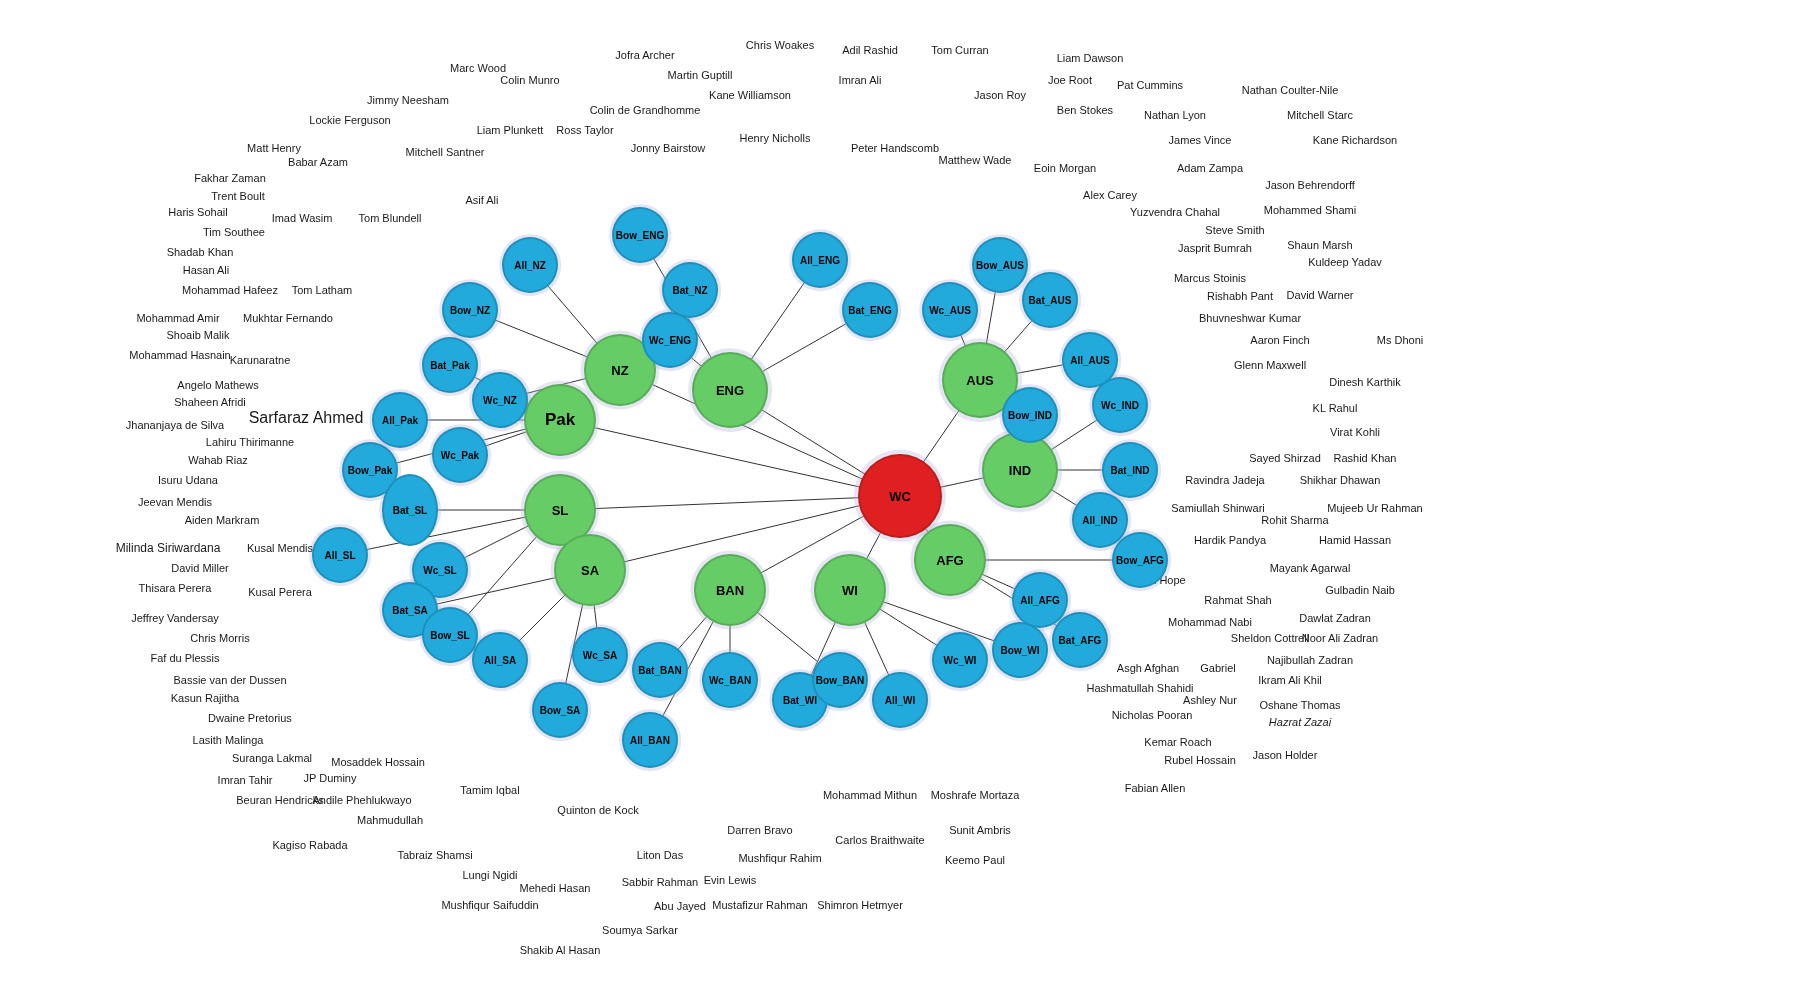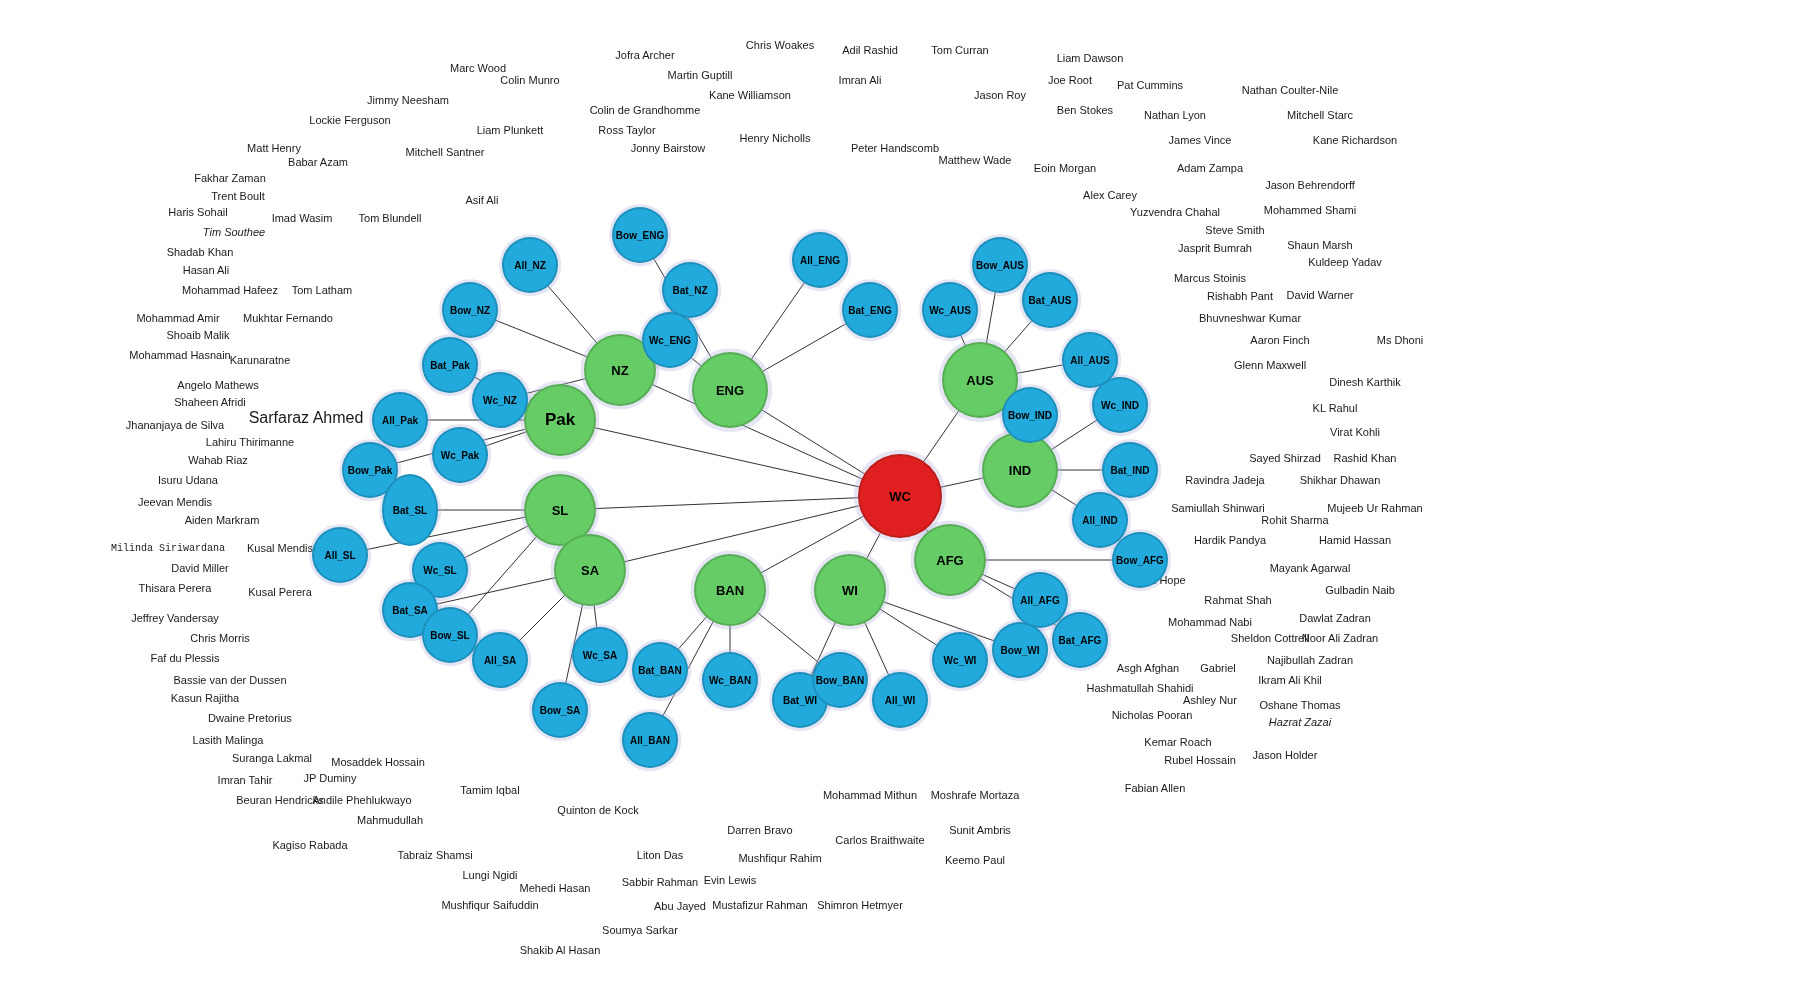--- a/index.html
+++ b/index.html
@@ -222,21 +222,21 @@
     <div class="node-label" style="left: 1290px; top: 90px; font-size: 11px;">Nathan Coulter-Nile</div>
     <div class="node-label" style="left: 478px; top: 68px; font-size: 11px;">Marc Wood</div>
     <div class="node-label" style="left: 408px; top: 100px; font-size: 11px;">Jimmy Neesham</div>
     <div class="node-label" style="left: 645px; top: 110px; font-size: 11px;">Colin de Grandhomme</div>
     <div class="node-label" style="left: 1000px; top: 95px; font-size: 11px;">Jason Roy</div>
     <div class="node-label" style="left: 1085px; top: 110px; font-size: 11px;">Ben Stokes</div>
     <div class="node-label" style="left: 1175px; top: 115px; font-size: 11px;">Nathan Lyon</div>
     <div class="node-label" style="left: 1320px; top: 115px; font-size: 11px;">Mitchell Starc</div>
     <div class="node-label" style="left: 350px; top: 120px; font-size: 11px;">Lockie Ferguson</div>
     <div class="node-label" style="left: 510px; top: 130px; font-size: 11px;">Liam Plunkett</div>
-    <div class="node-label" style="left: 627px; top: 130px; font-size: 11px;">Ross Taylor</div>
+    <div class="node-label" style="left: 585px; top: 130px; font-size: 11px;">Ross Taylor</div>
     <div class="node-label" style="left: 668px; top: 148px; font-size: 11px;">Jonny Bairstow</div>
     <div class="node-label" style="left: 775px; top: 138px; font-size: 11px;">Henry Nicholls</div>
     <div class="node-label" style="left: 895px; top: 148px; font-size: 11px;">Peter Handscomb</div>
     <div class="node-label" style="left: 975px; top: 160px; font-size: 11px;">Matthew Wade</div>
     <div class="node-label" style="left: 1065px; top: 168px; font-size: 11px;">Eoin Morgan</div>
     <div class="node-label" style="left: 1200px; top: 140px; font-size: 11px;">James Vince</div>
     <div class="node-label" style="left: 1355px; top: 140px; font-size: 11px;">Kane Richardson</div>
     <div class="node-label" style="left: 274px; top: 148px; font-size: 11px;">Matt Henry</div>
     <div class="node-label" style="left: 445px; top: 152px; font-size: 11px;">Mitchell Santner</div>
     <div class="node-label" style="left: 1210px; top: 168px; font-size: 11px;">Adam Zampa</div>
@@ -247,21 +247,21 @@
     <div class="node-label" style="left: 482px; top: 200px; font-size: 11px;">Asif Ali</div>
     <div class="node-label" style="left: 1175px; top: 212px; font-size: 11px;">Yuzvendra Chahal</div>
     <div class="node-label" style="left: 1310px; top: 210px; font-size: 11px;">Mohammed Shami</div>
     <div class="node-label" style="left: 238px; top: 196px; font-size: 11px;">Trent Boult</div>
     <div class="node-label" style="left: 1235px; top: 230px; font-size: 11px;">Steve Smith</div>
     <div class="node-label" style="left: 198px; top: 212px; font-size: 11px;">Haris Sohail</div>
     <div class="node-label" style="left: 302px; top: 218px; font-size: 11px;">Imad Wasim</div>
     <div class="node-label" style="left: 390px; top: 218px; font-size: 11px;">Tom Blundell</div>
     <div class="node-label" style="left: 1215px; top: 248px; font-size: 11px;">Jasprit Bumrah</div>
     <div class="node-label" style="left: 1320px; top: 245px; font-size: 11px;">Shaun Marsh</div>
-    <div class="node-label" style="left: 234px; top: 232px; font-size: 11px; font-style: italic;">Tim Southee</div>
+    <div class="node-label" style="left: 234px; top: 232px; font-size: 11px;">Tim Southee</div>
     <div class="node-label" style="left: 1345px; top: 262px; font-size: 11px;">Kuldeep Yadav</div>
     <div class="node-label" style="left: 200px; top: 252px; font-size: 11px;">Shadab Khan</div>
     <div class="node-label" style="left: 206px; top: 270px; font-size: 11px;">Hasan Ali</div>
     <div class="node-label" style="left: 1210px; top: 278px; font-size: 11px;">Marcus Stoinis</div>
     <div class="node-label" style="left: 1240px; top: 296px; font-size: 11px;">Rishabh Pant</div>
     <div class="node-label" style="left: 1320px; top: 295px; font-size: 11px;">David Warner</div>
     <div class="node-label" style="left: 230px; top: 290px; font-size: 11px;">Mohammad Hafeez</div>
     <div class="node-label" style="left: 322px; top: 290px; font-size: 11px;">Tom Latham</div>
     <div class="node-label" style="left: 1250px; top: 318px; font-size: 11px;">Bhuvneshwar Kumar</div>
     <div class="node-label" style="left: 178px; top: 318px; font-size: 11px;">Mohammad Amir</div>
@@ -284,21 +284,21 @@
     <div class="node-label" style="left: 1285px; top: 458px; font-size: 11px;">Sayed Shirzad</div>
     <div class="node-label" style="left: 1365px; top: 458px; font-size: 11px;">Rashid Khan</div>
     <div class="node-label" style="left: 188px; top: 480px; font-size: 11px;">Isuru Udana</div>
     <div class="node-label" style="left: 1225px; top: 480px; font-size: 11px;">Ravindra Jadeja</div>
     <div class="node-label" style="left: 1340px; top: 480px; font-size: 11px;">Shikhar Dhawan</div>
     <div class="node-label" style="left: 175px; top: 502px; font-size: 11px;">Jeevan Mendis</div>
     <div class="node-label" style="left: 222px; top: 520px; font-size: 11px;">Aiden Markram</div>
     <div class="node-label" style="left: 1375px; top: 508px; font-size: 11px;">Mujeeb Ur Rahman</div>
     <div class="node-label" style="left: 1218px; top: 508px; font-size: 11px;">Samiullah Shinwari</div>
     <div class="node-label" style="left: 1295px; top: 520px; font-size: 11px;">Rohit Sharma</div>
-    <div class="node-label" style="left: 168px; top: 548px; font-size: 10px; font-family: Liberation Mono, monospace;">Milinda Siriwardana</div>
+    <div class="node-label" style="left: 168px; top: 548px; font-size: 12px;">Milinda Siriwardana</div>
     <div class="node-label" style="left: 280px; top: 548px; font-size: 11px;">Kusal Mendis</div>
     <div class="node-label" style="left: 1230px; top: 540px; font-size: 11px;">Hardik Pandya</div>
     <div class="node-label" style="left: 1355px; top: 540px; font-size: 11px;">Hamid Hassan</div>
     <div class="node-label" style="left: 200px; top: 568px; font-size: 11px;">David Miller</div>
     <div class="node-label" style="left: 280px; top: 592px; font-size: 11px;">Kusal Perera</div>
     <div class="node-label" style="left: 1310px; top: 568px; font-size: 11px;">Mayank Agarwal</div>
     <div class="node-label" style="left: 175px; top: 588px; font-size: 11px;">Thisara Perera</div>
     <div class="node-label" style="left: 1160px; top: 580px; font-size: 11px;">Shai Hope</div>
     <div class="node-label" style="left: 1360px; top: 590px; font-size: 11px;">Gulbadin Naib</div>
     <div class="node-label" style="left: 175px; top: 618px; font-size: 11px;">Jeffrey Vandersay</div>

